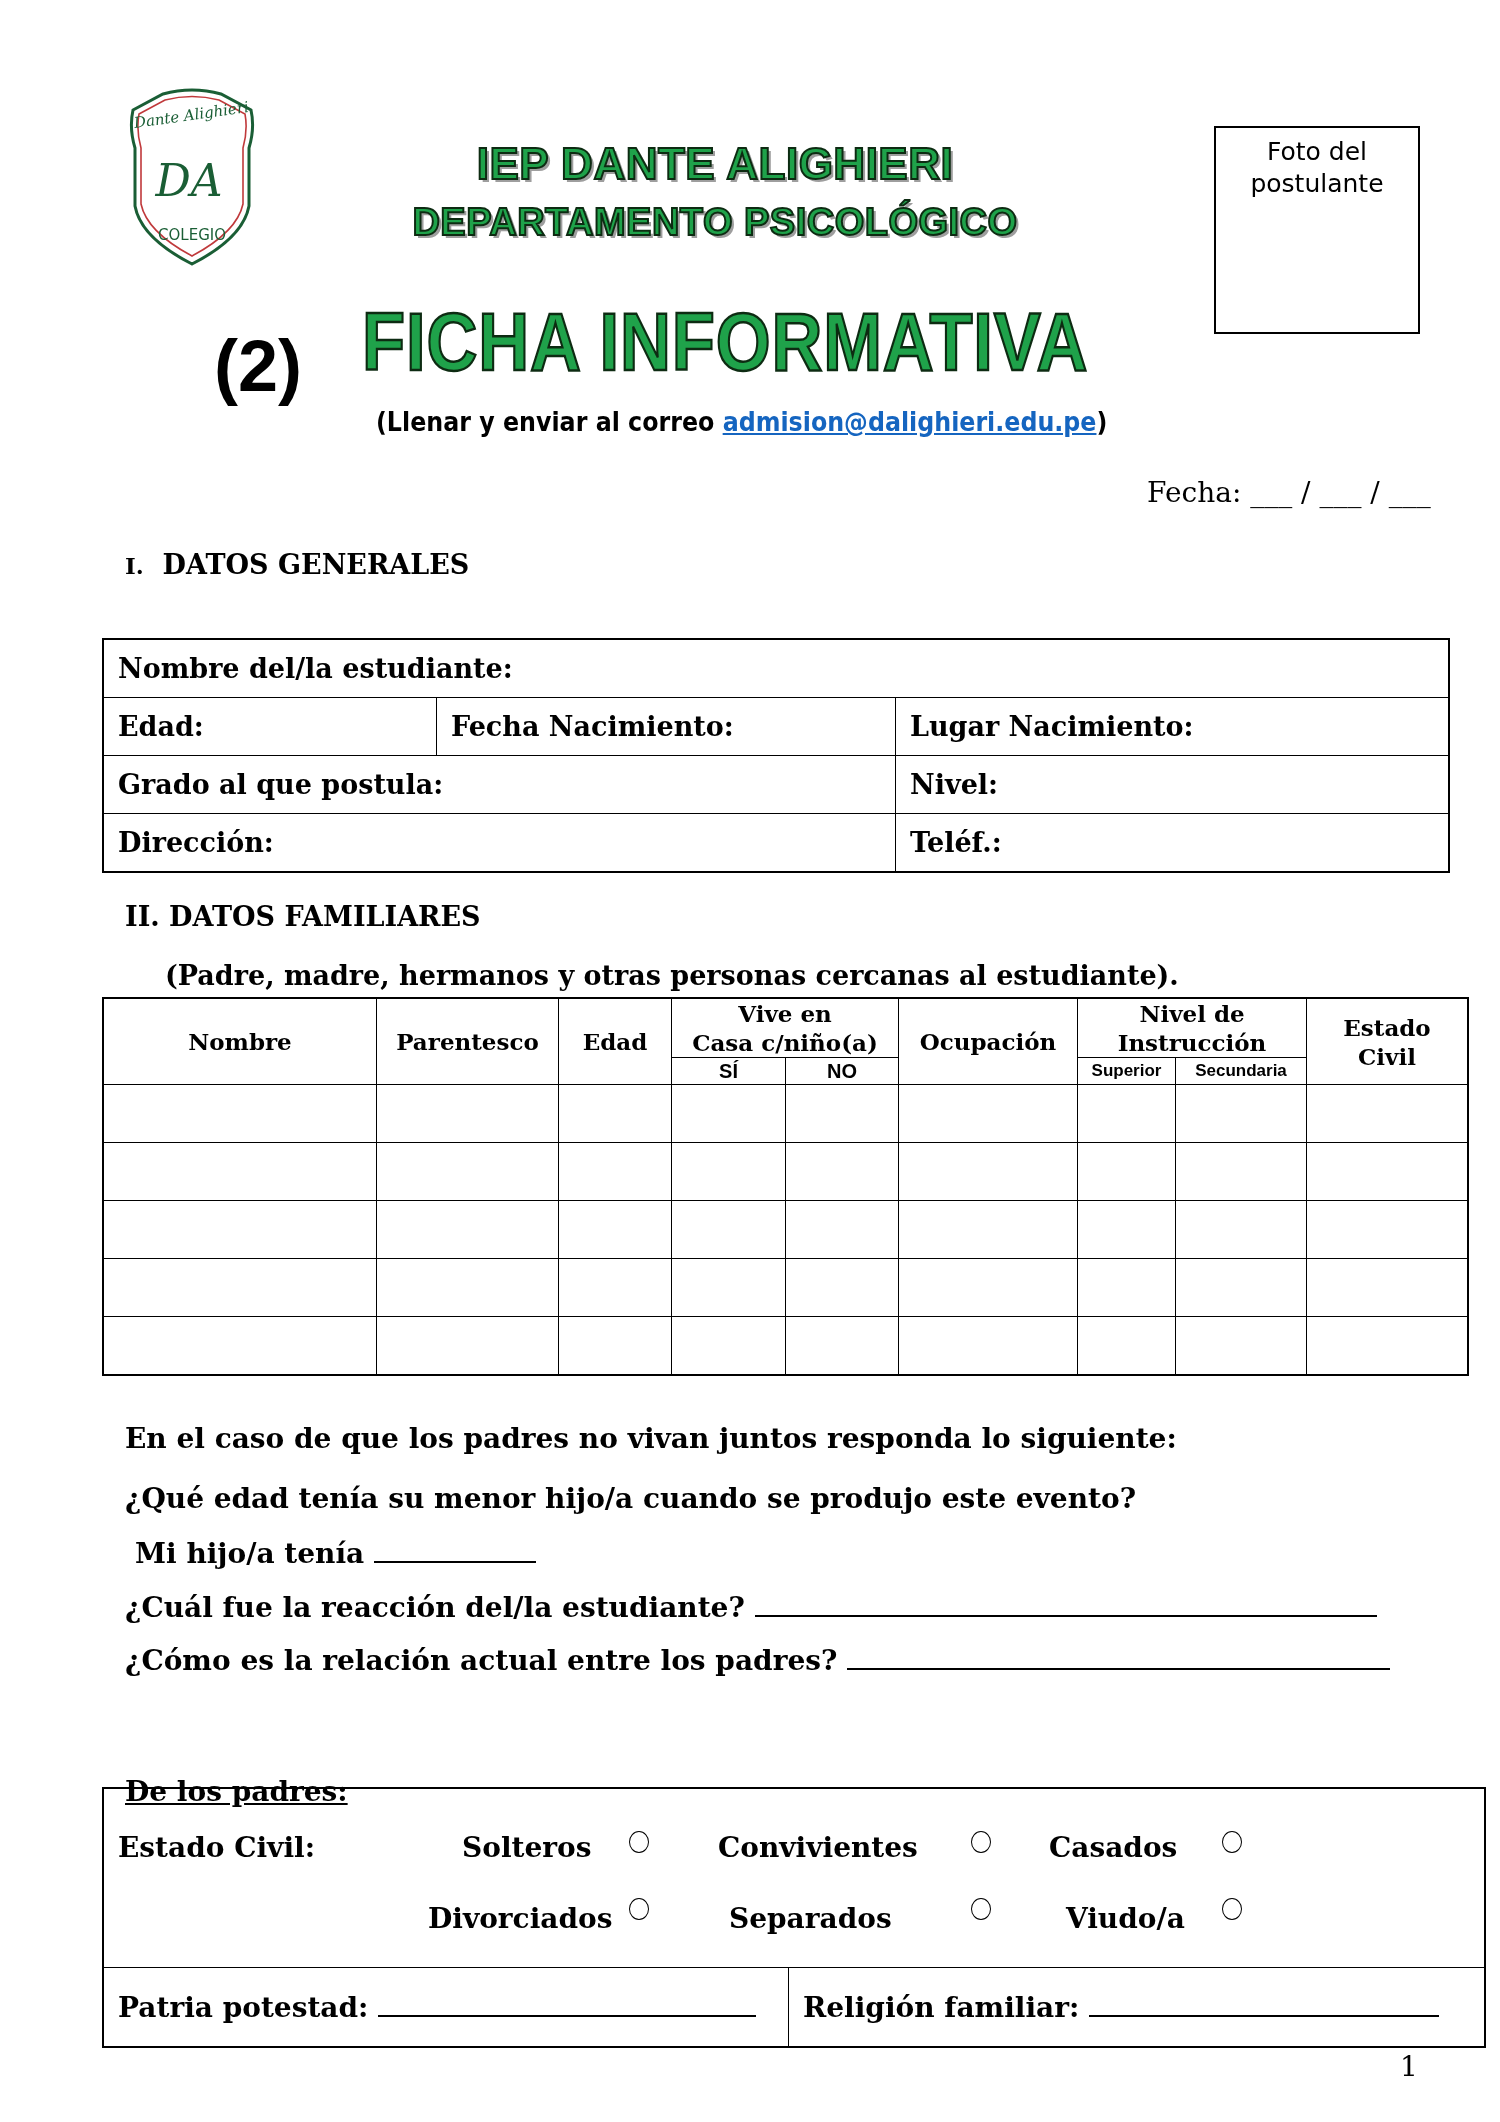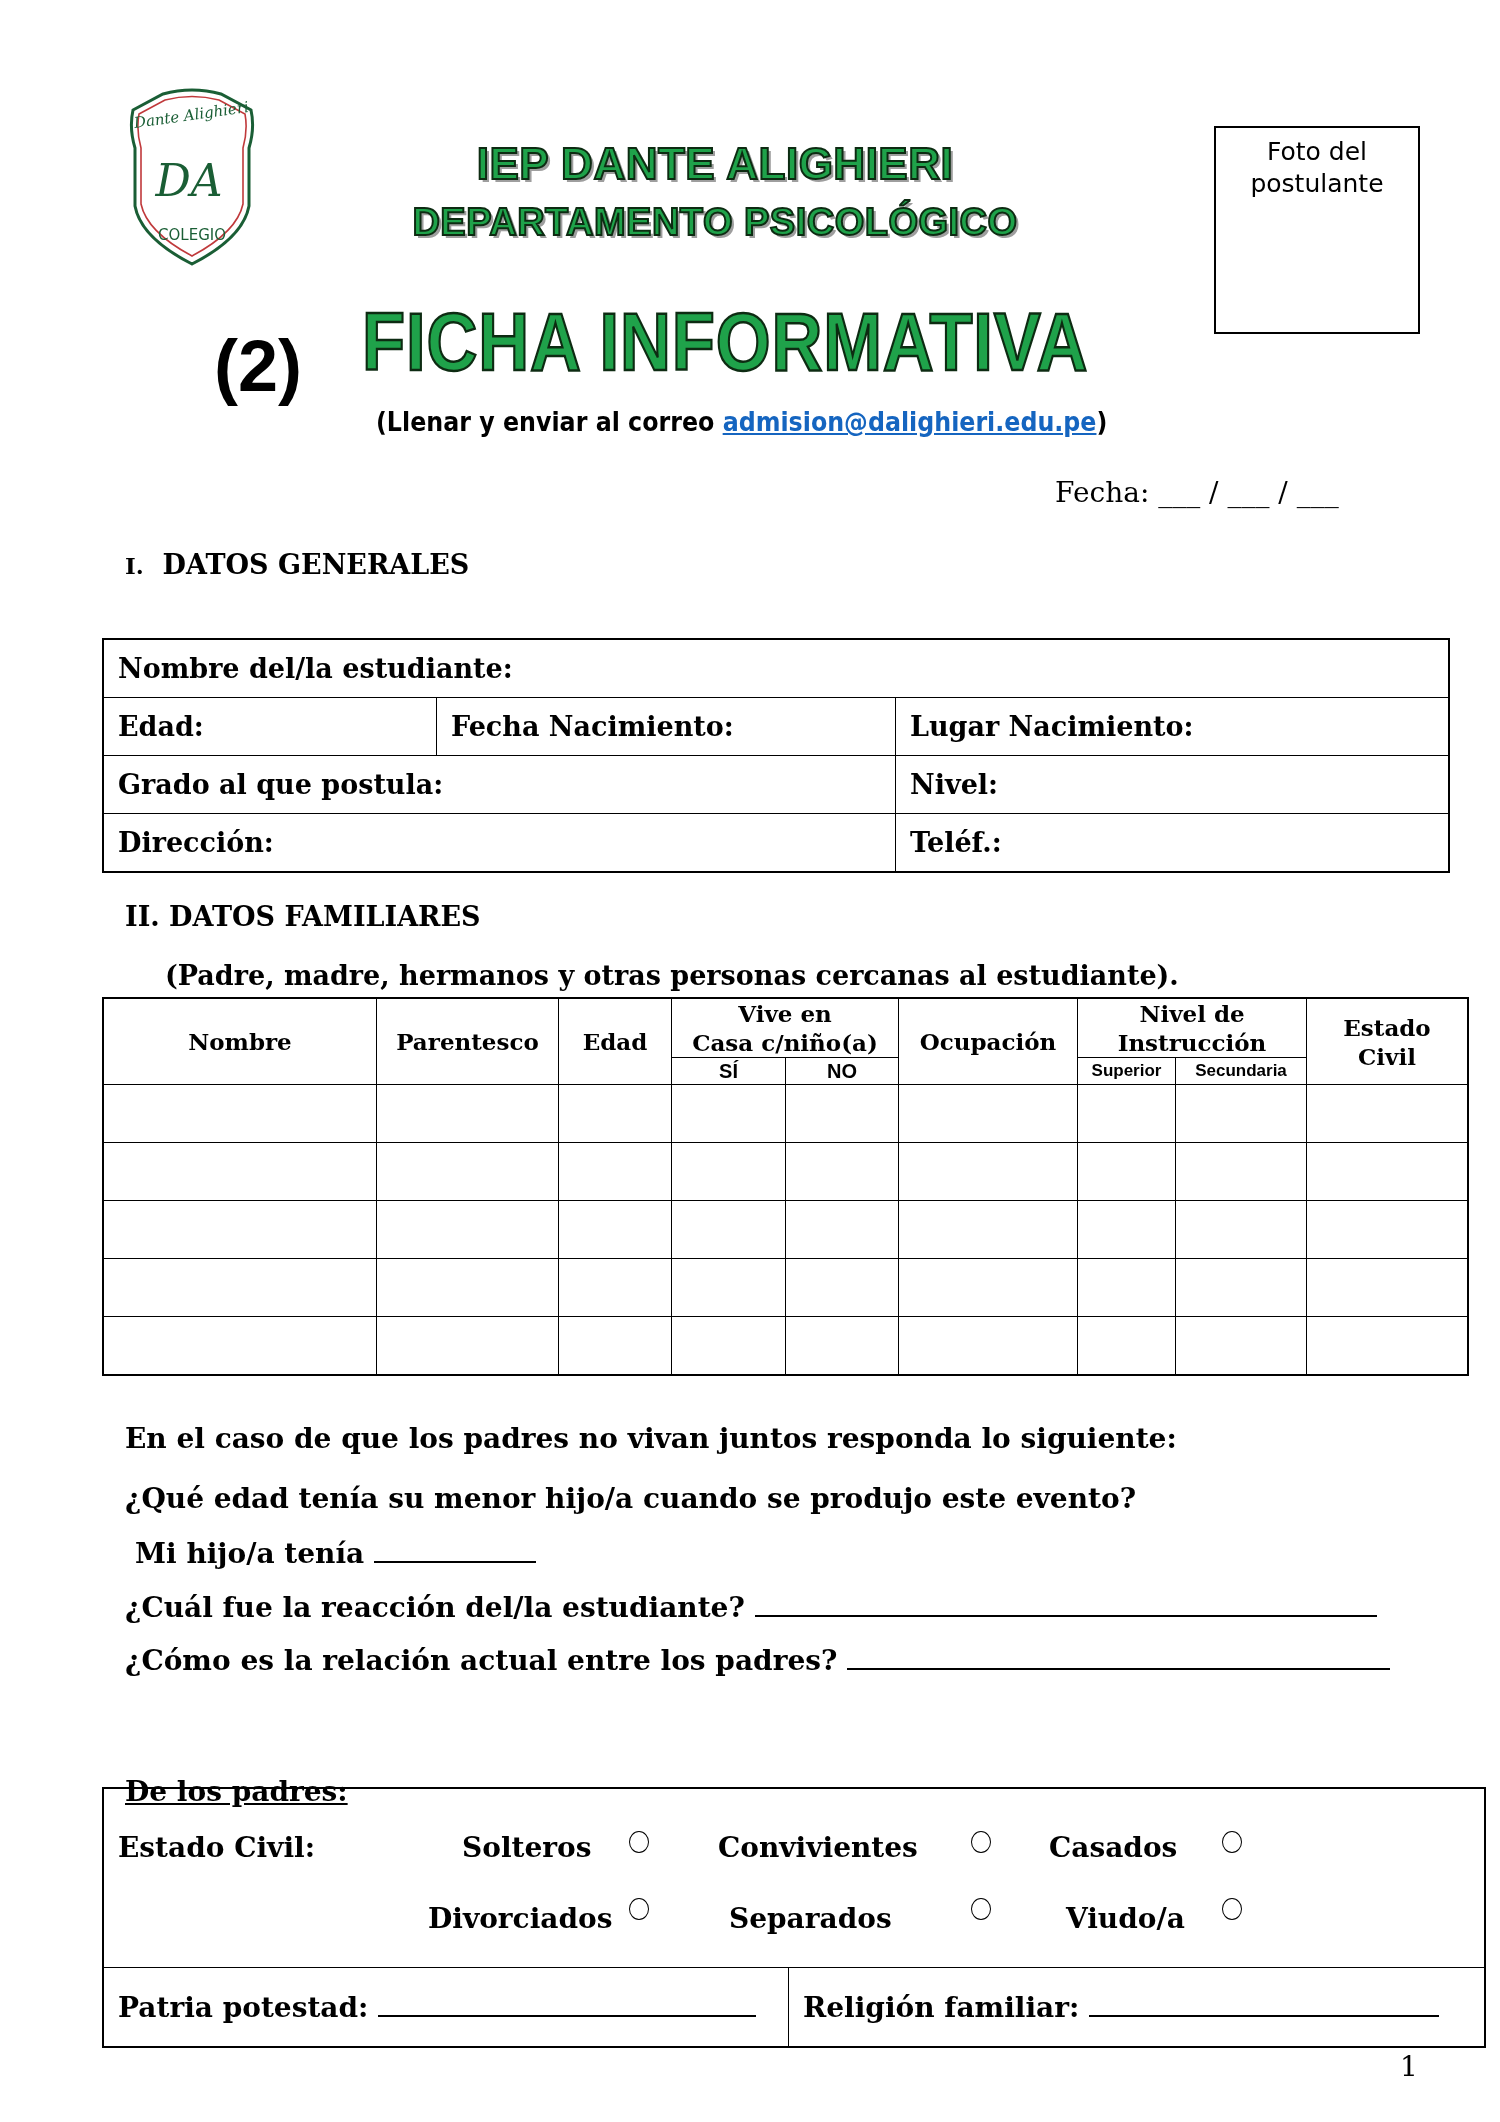--- a/index.html
+++ b/index.html
@@ -16,21 +16,21 @@
   .hdr2 { top:200px; font-size:38px; line-height:44px; }
   .num2 { left:214px; top:326px; font-family:"Liberation Sans", sans-serif; font-weight:bold; font-size:72px; line-height:80px; }
   .ficha { left:362px; top:296px; font-family:"Liberation Sans", sans-serif; font-weight:bold; font-size:82px; line-height:92px;
            color:#1fa24a; -webkit-text-stroke:2.5px #0d2b12; transform:scaleX(0.86); transform-origin:left top; letter-spacing:1px; }
   .email-line { left:376px; top:404px; font-family:"DejaVu Sans", sans-serif; font-weight:bold; font-size:27px; line-height:36px; transform:scaleX(0.88); transform-origin:left top; }
   .email-link { color:#1565c0; text-decoration:underline; }
 
   .photo { left:1214px; top:126px; width:206px; height:208px; border:2px solid #000; box-sizing:border-box;
            font-family:"DejaVu Sans", sans-serif; font-size:25px; text-align:center; line-height:32px; padding-top:8px; }
 
-  .fecha { left:1055px; top:475px; font-family:"DejaVu Serif", serif; font-size:28px; line-height:36px; }
+  .fecha { left:1147px; top:475px; font-family:"DejaVu Serif", serif; font-size:28px; line-height:36px; }
 
   .sec-title { font-family:"DejaVu Serif", serif; font-weight:bold; font-size:27px; line-height:34px; }
 
   
   table { border-collapse:collapse; position:absolute; }
   td, th { border:1.5px solid #000; padding:0; }
   .t1 { left:102px; top:610px; width:1348px;margin-top:28px; }
   .t1 td { height:57px; font-family:"DejaVu Serif", serif; font-weight:bold; font-size:27px; padding-left:14px; vertical-align:middle; }
   .t1 { border:2.5px solid #000; }
 

